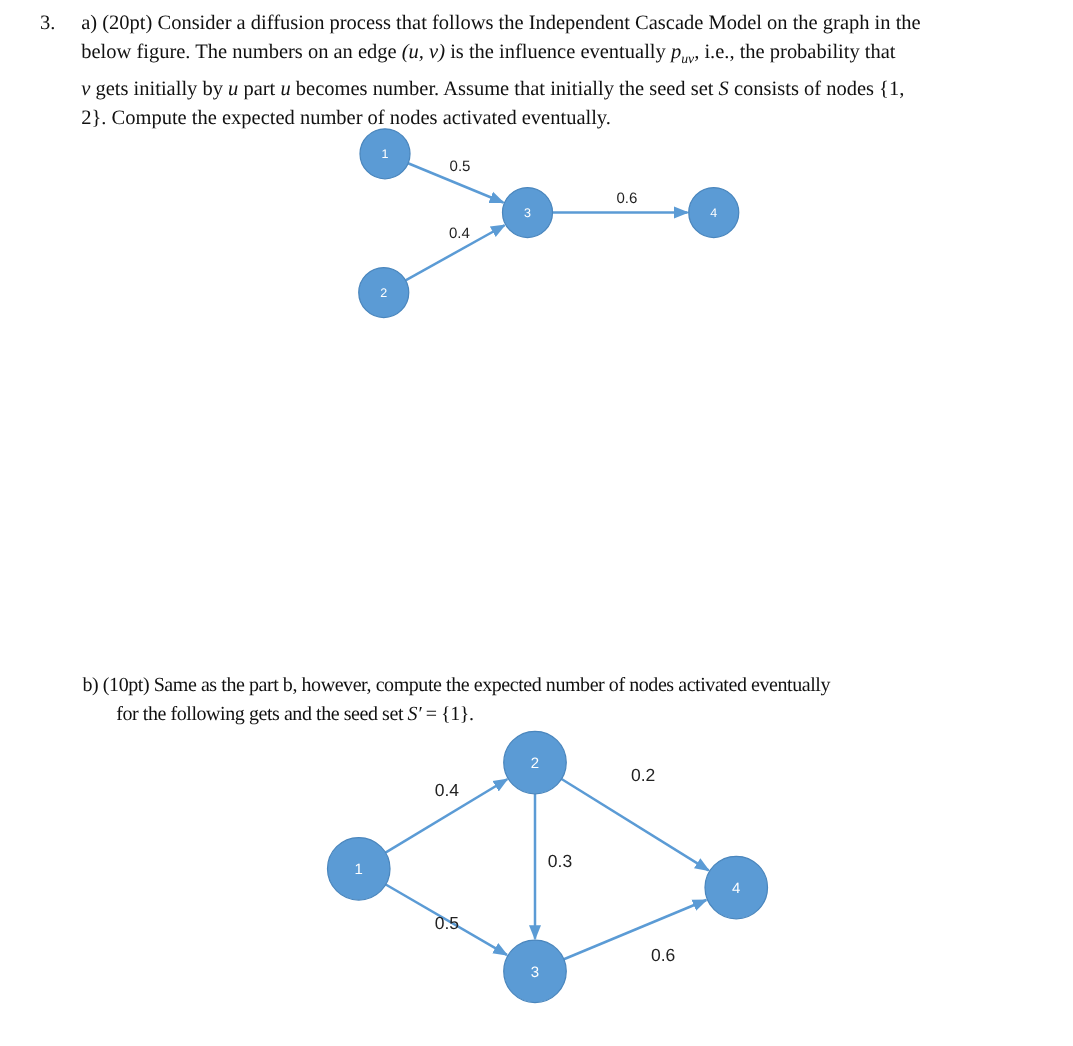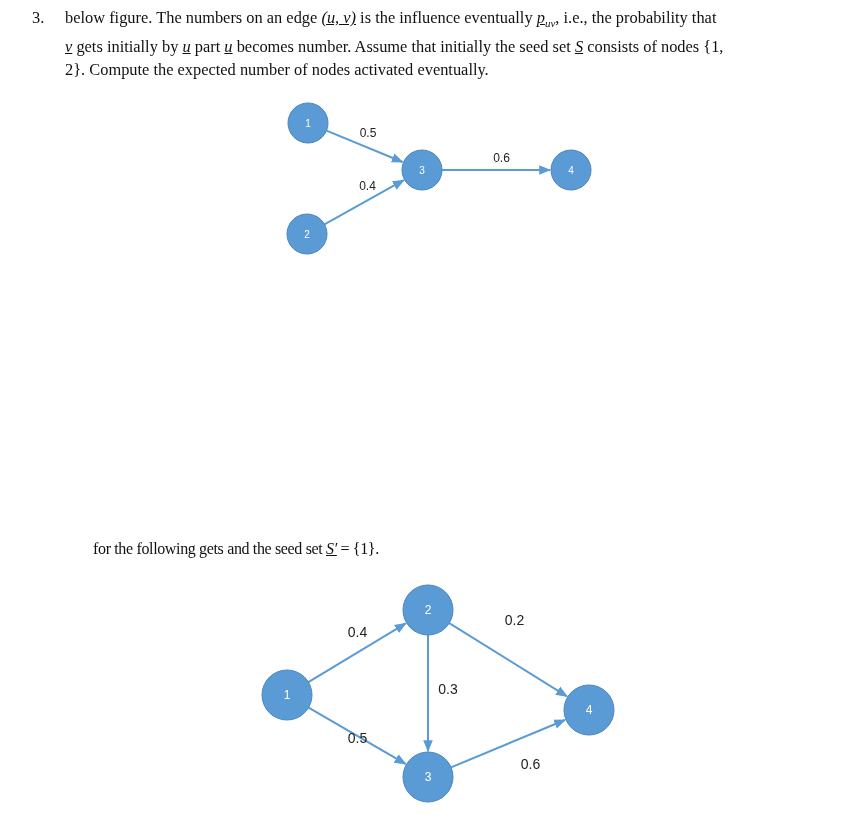--- a/index.html
+++ b/index.html
@@ -3,37 +3,39 @@
 <meta charset="utf-8">
 <style>
   html, body { margin:0; padding:0; background:#ffffff; }
   body { width:858px; height:837px; position:relative; overflow:hidden;
          font-family:"Liberation Serif","DejaVu Serif",serif; color:#111; }
   .para { position:absolute; font-size:16.4px; line-height:23px; }
   .qnum { position:absolute; left:32px; top:6px; font-size:16.4px; line-height:23px; }
   #part-a { left:65px; top:6px; width:760px; }
   #part-b { left:66px; top:537px; width:770px; font-size:16px; letter-spacing:-0.35px; }
   .line { white-space:nowrap; display:block; }
-  .ital { font-style:italic;text-decoration:underline; }
+  .ital { font-style:italic; }
   svg { position:absolute; left:0; top:0; }
   .node-label { font-family:"Liberation Sans","DejaVu Sans",sans-serif; fill:#ffffff; }
   .edge-label { font-family:"Liberation Sans","DejaVu Sans",sans-serif; fill:#222; }
 </style>
 </head>
 <body>
 
 <div class="qnum">3.</div>
 
 <div id="part-a" class="para">
+  <span class="line">a) (20pt) Consider a diffusion process that follows the Independent Cascade Model on the graph in the</span>
   <span class="line"><span>below figure. The numbers on an edge </span><span class="ital">(u, v)</span><span> is the influence eventually </span><span class="ital"><span>p</span><sub style="font-size:11px">uv</sub></span><span>, i.e., the probability that</span></span>
   <span class="line"><span class="ital">v</span><span> gets initially by </span><span class="ital">u</span><span> part </span><span class="ital">u</span><span> becomes number. Assume that initially the seed set </span><span class="ital">S</span><span> consists of nodes {1,</span></span>
   <span class="line">2}. Compute the expected number of nodes activated eventually.</span>
 </div>
 
 <div id="part-b" class="para">
+  <span class="line">b)  (10pt) Same as the part b, however, compute the expected number of nodes activated eventually</span>
   <span class="line" style="padding-left:27px"><span>for the following gets and the seed set </span><span class="ital">S′</span><span> = {1}.</span></span>
 </div>
 
 <svg id="graphs" width="858" height="837">
   <defs>
     <marker id="arrow" viewBox="0 0 10 10" refX="9" refY="5" markerWidth="6" markerHeight="6" orient="auto-start-reverse">
       <path d="M0,1 L10,5 L0,9 z" fill="#5b9bd5"></path>
     </marker>
   </defs>
   <g id="graph-a">

